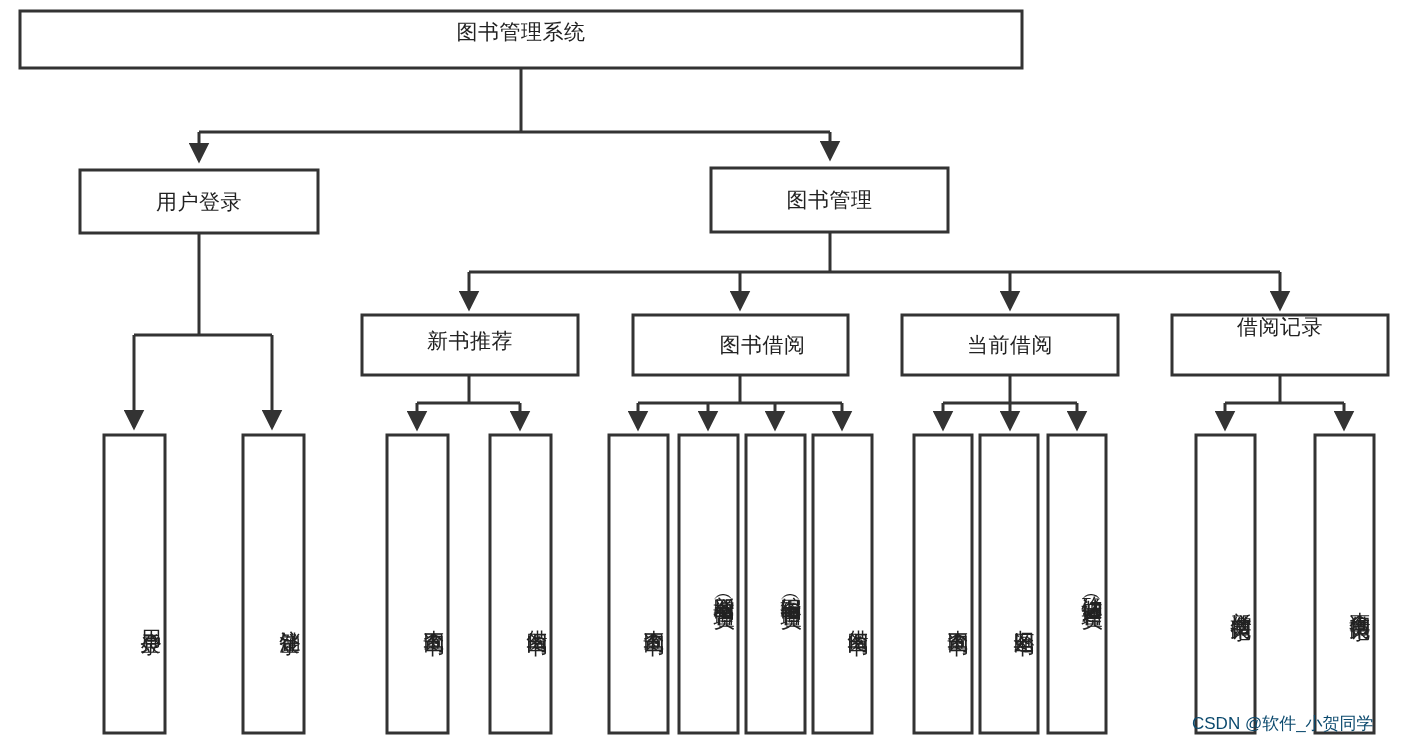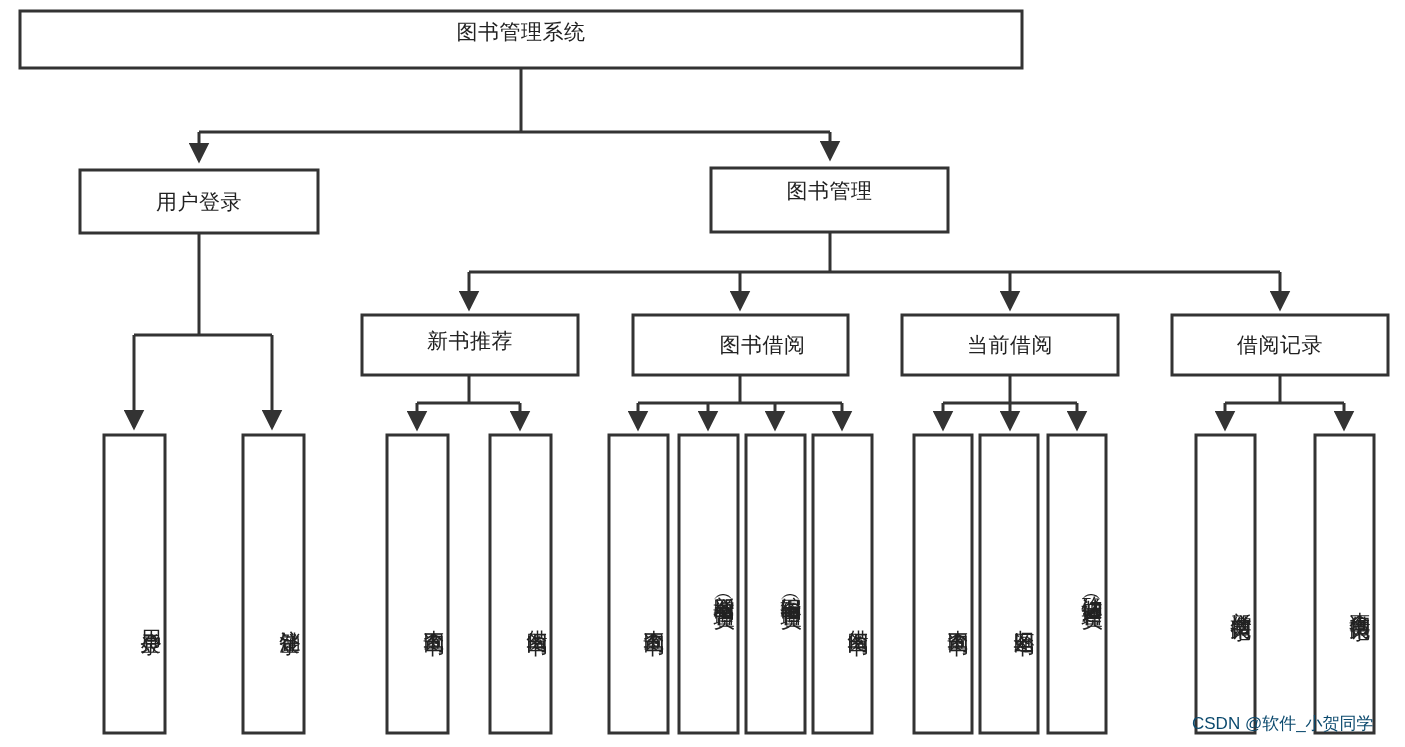--- a/index.html
+++ b/index.html
@@ -164,29 +164,29 @@
     <rect class="node-box" x="1048" y="435" width="58" height="298"></rect>
 
     <rect class="node-box" x="1196" y="435" width="59" height="298"></rect>
     <rect class="node-box" x="1315" y="435" width="59" height="298"></rect>
   </svg>
 
   <div class="node-label-h" style="left:20px; top:11px; width:1002px; height:42px;">图书管理系统</div>
 
   <div class="node-label-h" style="left:80px; top:170px; width:238px; height:63px;">用户登录</div>
 
-  <div class="node-label-h" style="left:711px; top:159px; width:237px; height:64px;">图书管理</div>
+  <div class="node-label-h" style="left:711px; top:168px; width:237px; height:64px;">图书管理</div>
 
   <div class="node-label-h" style="left:362px; top:315px; width:216px; height:52px;">新书推荐</div>
 
   <div class="node-label-h" style="left:633px; top:315px; width:259px; height:60px;">图书借阅</div>
 
   <div class="node-label-h" style="left:902px; top:315px; width:216px; height:60px;">当前借阅</div>
 
-  <div class="node-label-h" style="left:1172px; top:315px; width:216px; height:60px;">借阅记录</div>
+  <div class="node-label-h" style="left:1172px; top:297px; width:216px; height:60px;">借阅记录</div>
 
   <div class="node-label-v" style="left:104px; top:500px; width:61px; height:233px;">用户登录</div>
 
   <div class="node-label-v" style="left:243px; top:500px; width:61px; height:233px;">注销登录</div>
 
   <div class="node-label-v" style="left:387px; top:500px; width:61px; height:233px;">查询图书</div>
 
   <div class="node-label-v" style="left:490px; top:500px; width:61px; height:233px;">借阅图书</div>
 
   <div class="node-label-v" style="left:609px; top:500px; width:59px; height:233px;">查询图书</div>

